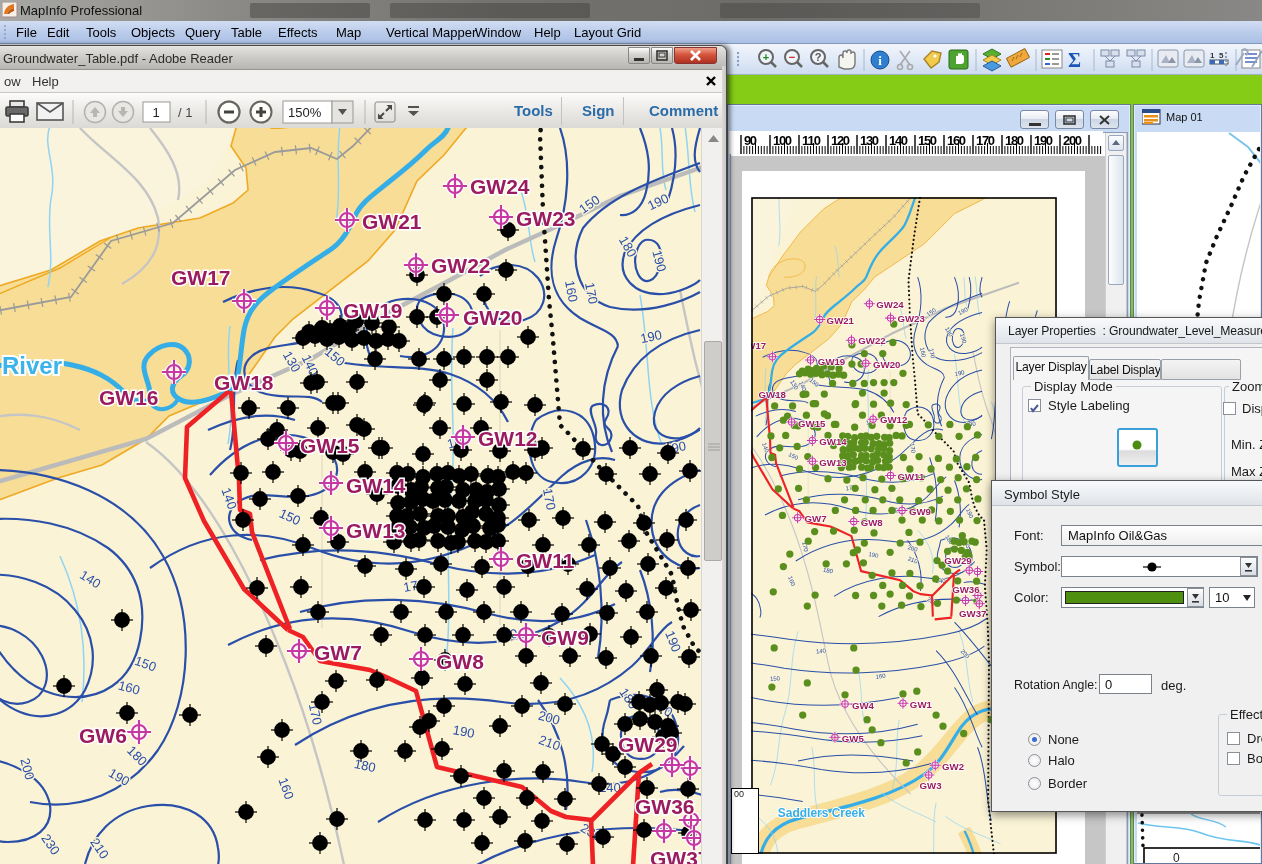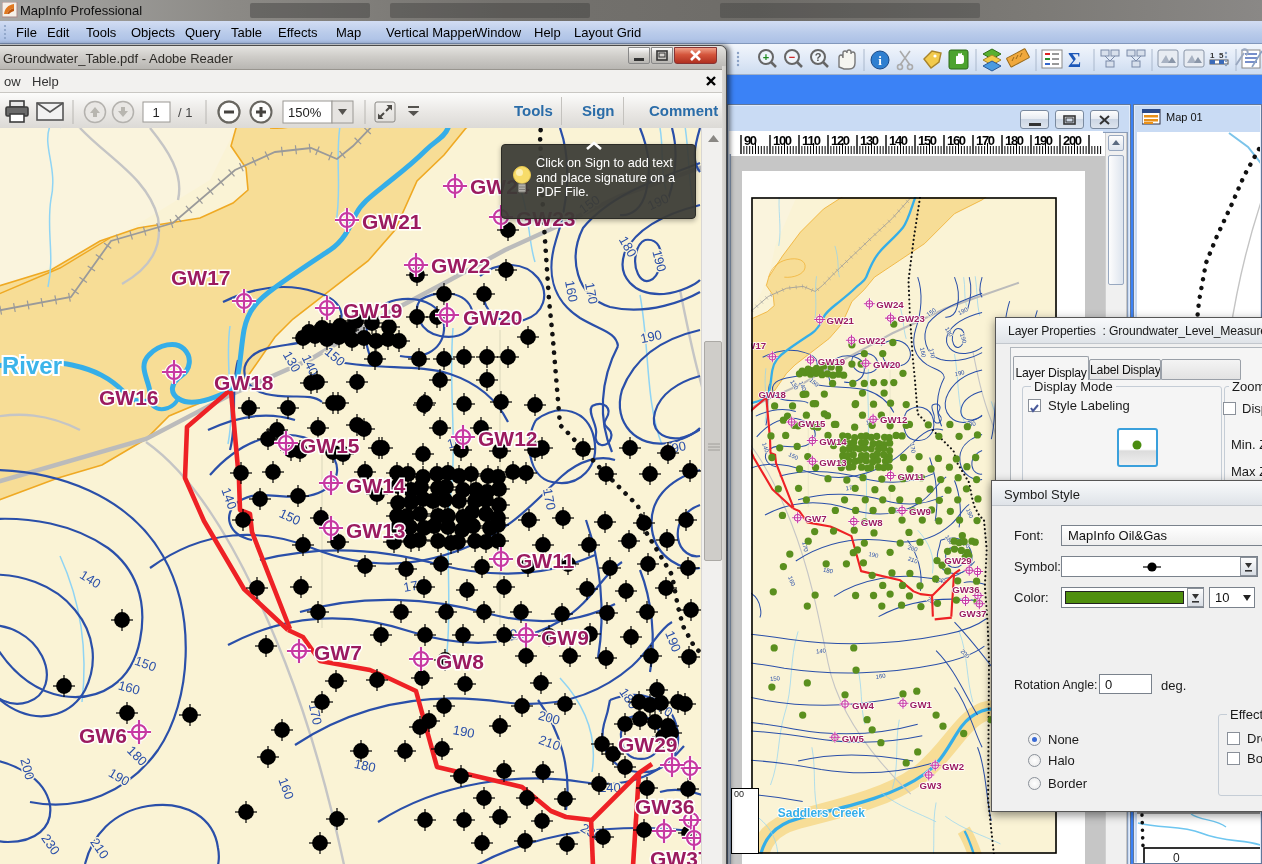--- a/index.html
+++ b/index.html
@@ -1,16 +1,16 @@
 <!DOCTYPE html>
 <html><head><meta charset="utf-8"><style>
 *{margin:0;padding:0;box-sizing:border-box}
 html,body{width:1262px;height:864px;overflow:hidden;font-family:"Liberation Sans",sans-serif}
 .abs{position:absolute}
-#stage{position:absolute;left:0;top:0;width:1262px;height:864px;background:#3b82f6;overflow:hidden}
+#stage{position:absolute;left:0;top:0;width:1262px;height:864px;background:#84cc16;overflow:hidden}
 
 #mititle{left:0;top:0;width:1262px;height:21px;background:linear-gradient(90deg,#a8a8a6,#8c8a86 18%,#74726e 40%,#6e6c68 60%,#7c7a76 82%,#8a8886);}
 #mititle .t{position:absolute;left:20px;top:3px;font-size:13px;color:#111}
 #mimenu{left:0;top:21px;width:1262px;height:23px;background:linear-gradient(#d2ddf3,#b9cbea 55%,#abc0e5);border-bottom:1px solid #8298bc}
 #mimenu span{position:absolute;top:4px;font-size:13px;color:#000}
 #mitools{left:0;top:44px;width:1262px;height:31px;background:linear-gradient(#f2f6fc,#dde7f6 60%,#cddcf0);border-bottom:1px solid #9fb0c8}
 
 .win{position:absolute;background:#c9dbf4;border:1px solid #62789a;box-shadow:0 0 0 1px rgba(255,255,255,.45) inset}
 .ttlbtn{position:absolute;width:29px;height:19px;border:1px solid #7a8aa0;border-radius:3px;background:linear-gradient(#fdfdfd,#e8ecf2 45%,#ccd6e4 50%,#dde4ee);}
 .ttlbtn svg{position:absolute;left:0;top:0}
@@ -2293,41 +2293,28 @@
         <div class="abs" style="left:2px;top:213px;width:18px;height:220px;background:#cfcdc9;border:1px solid #aba9a5;border-radius:2px">
           <svg class="abs" style="left:3px;top:100px" width="12" height="12">
             <g stroke="#a09e9a">
               <line x1="0" y1="2" x2="12" y2="2"></line>
               <line x1="0" y1="5" x2="12" y2="5"></line>
               <line x1="0" y1="8" x2="12" y2="8"></line>
             </g>
           </svg>
         </div>
       </div>
-      <div class="abs" style="left:510px;top:98px;width:195px;height:75px;background:rgba(60,60,53,.94);border:1px solid #2c2c26;border-radius:4px;box-shadow:0 2px 5px rgba(0,0,0,.3)">
-<svg class="abs" style="left:82px;top:-5px" width="20" height="12">
-          <path d="M3,9 L10,3 L17,9" stroke="#fff" stroke-width="2.6" fill="none"></path>
-        </svg>
-<svg class="abs" style="left:9px;top:19px" width="22" height="32" viewBox="0 0 22 32">
-<circle cx="11" cy="11" r="8.5" fill="#f7dc6a" stroke="#e8c850"></circle>
-          <circle cx="8.5" cy="8.5" r="3.5" fill="#fcf0b8"></circle>
-<rect x="7.5" y="20" width="7" height="8" rx="1" fill="#b0aea8" stroke="#807e78"></rect>
-          <line x1="7.5" y1="23" x2="14.5" y2="23" stroke="#807e78"></line>
-          <line x1="7.5" y1="25.5" x2="14.5" y2="25.5" stroke="#807e78"></line>
-</svg>
-<div class="abs" style="left:34px;top:11px;width:160px;font-size:12.7px;line-height:14.7px;color:#fff">Click on Sign to add text and place signature on a PDF&nbsp;File.</div>
-</div>
       <div class="abs" style="left:731px;top:20px;width:4px;height:810px;background:linear-gradient(90deg,#dddbd7,#c9c7c3)"></div>
     </div>
     <div class="dlg" style="left:995px;top:317px;width:430px;height:400px">
       <div class="dlgtitle">
         <div class="t" style="font-size:12.2px;letter-spacing:-0.1px">Layer Properties&nbsp;&nbsp;: Groundwater_Level_Measuremen</div>
       </div>
       <div class="abs" style="left:14px;top:29px;width:400px;height:330px;background:#f5f5f5;border:1px solid #b0b6bc"></div>
-      <div class="abs" style="left:17px;top:38px;width:76px;height:24px;background:#f5f5f5;border:1px solid #9aa0a8;border-bottom:none;border-radius:2px 2px 0 0;z-index:3;font-size:12.2px;color:#111;text-align:center;padding-top:9px;letter-spacing:-0.2px;white-space:nowrap;overflow:hidden">Layer Display</div>
+      <div class="abs" style="left:17px;top:38px;width:76px;height:24px;background:#f5f5f5;border:1px solid #9aa0a8;border-bottom:none;border-radius:2px 2px 0 0;z-index:3;font-size:12.2px;color:#111;text-align:center;padding-top:3px;letter-spacing:-0.2px;white-space:nowrap;overflow:hidden">Layer Display</div>
       <div class="abs" style="left:93px;top:41px;width:72px;height:21px;background:linear-gradient(#f4f4f4,#e2e2e2);border:1px solid #9aa0a8;border-radius:2px 2px 0 0;z-index:2;font-size:12.2px;color:#111;text-align:center;padding-top:3px;letter-spacing:-0.2px;white-space:nowrap;overflow:hidden">Label Display</div>
       <div class="abs" style="left:165px;top:41px;width:80px;height:21px;background:linear-gradient(#f4f4f4,#e2e2e2);border:1px solid #9aa0a8;border-radius:2px 2px 0 0;z-index:2;font-size:12.2px;color:#111;text-align:center;padding-top:18px;letter-spacing:-0.2px;white-space:nowrap;overflow:hidden">Labeling Rules</div>
       <div class="gb" style="left:26px;top:68px;width:200px;height:240px">
         <div class="cap" style="background:#f5f5f5">Display Mode</div>
       </div>
       <div class="cb" style="left:32px;top:81px"><svg width="11" height="11">
           <path d="M2,5 L4,8 L9,2" stroke="#4a5a9a" stroke-width="2" fill="none"></path>
         </svg></div>
       <div class="lbl" style="left:52px;top:80px">Style Labeling</div>
       <div class="abs" style="left:121px;top:110px;width:41px;height:39px;background:linear-gradient(#fff,#fff 55%,#dcdcdc 60%,#efefef);border:2px solid #3aa0dc;border-radius:3px"><svg width="37" height="35">

